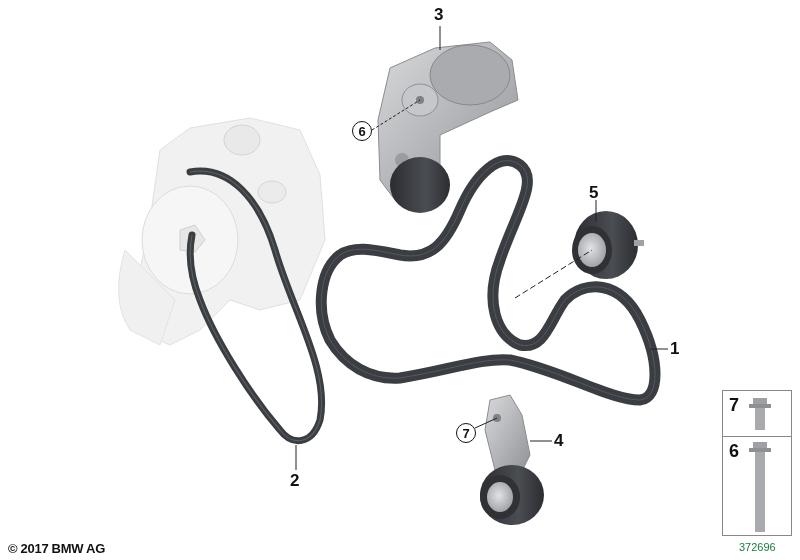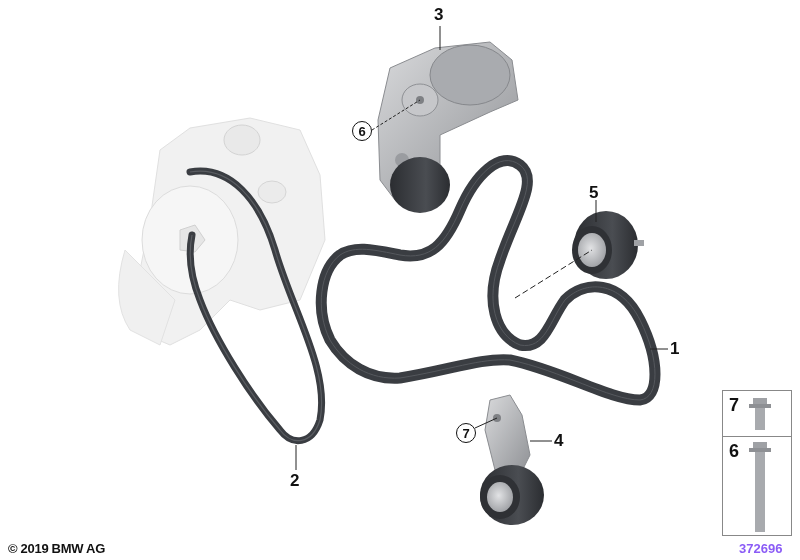--- a/index.html
+++ b/index.html
@@ -2,21 +2,21 @@
 <html><head>
 <meta charset="utf-8">
 <style>
   html,body{margin:0;padding:0;background:#ffffff;}
   body{width:800px;height:560px;position:relative;overflow:hidden;font-family:"Liberation Sans",sans-serif;}
   #diagram{position:absolute;left:0;top:0;width:800px;height:560px;}
   .callout{position:absolute;font-family:"Liberation Sans",sans-serif;font-weight:bold;font-size:17px;color:#111;line-height:1;}
   .circ{position:absolute;width:20px;height:20px;border:1.6px solid #111;border-radius:50%;background:#fff;
         font-family:"Liberation Sans",sans-serif;font-weight:bold;font-size:13px;color:#111;display:flex;align-items:center;justify-content:center;box-sizing:border-box;}
   .copyright{position:absolute;left:8px;top:541px;font-size:13px;font-weight:bold;color:#111;letter-spacing:-0.3px;}
-  .imgnum{position:absolute;left:739px;top:541px;font-size:13px;color:#8b5cf6;font-weight:bold;}
+  .imgnum{position:absolute;left:739px;top:541px;font-size:11px;color:#15803d;}
   .legend{position:absolute;left:722px;top:390px;width:70px;height:146px;border:1px solid #888;box-sizing:border-box;}
   .legend .cell{position:absolute;left:0;width:68px;box-sizing:border-box;}
   .legend .num{position:absolute;left:6px;top:4px;font-weight:bold;font-size:18px;color:#111;}
 </style>
 </head>
 <body>
 
 <svg id="diagram" viewBox="0 0 800 560" xmlns="http://www.w3.org/2000/svg">
   <defs>
     <linearGradient id="metalGrad" x1="0" x2="1" y1="0" y2="1">
@@ -107,14 +107,14 @@
 
 <div class="legend">
   <div class="cell" style="top:0;height:46px;border-bottom:1px solid #888;">
     <span class="num">7</span>
   </div>
   <div class="cell" style="top:46px;height:98px;">
     <span class="num">6</span>
   </div>
 </div>
 
-<div class="copyright">© 2019 BMW AG</div>
+<div class="copyright">© 2017 BMW AG</div>
 <div class="imgnum">372696</div>
 
 </body></html>

